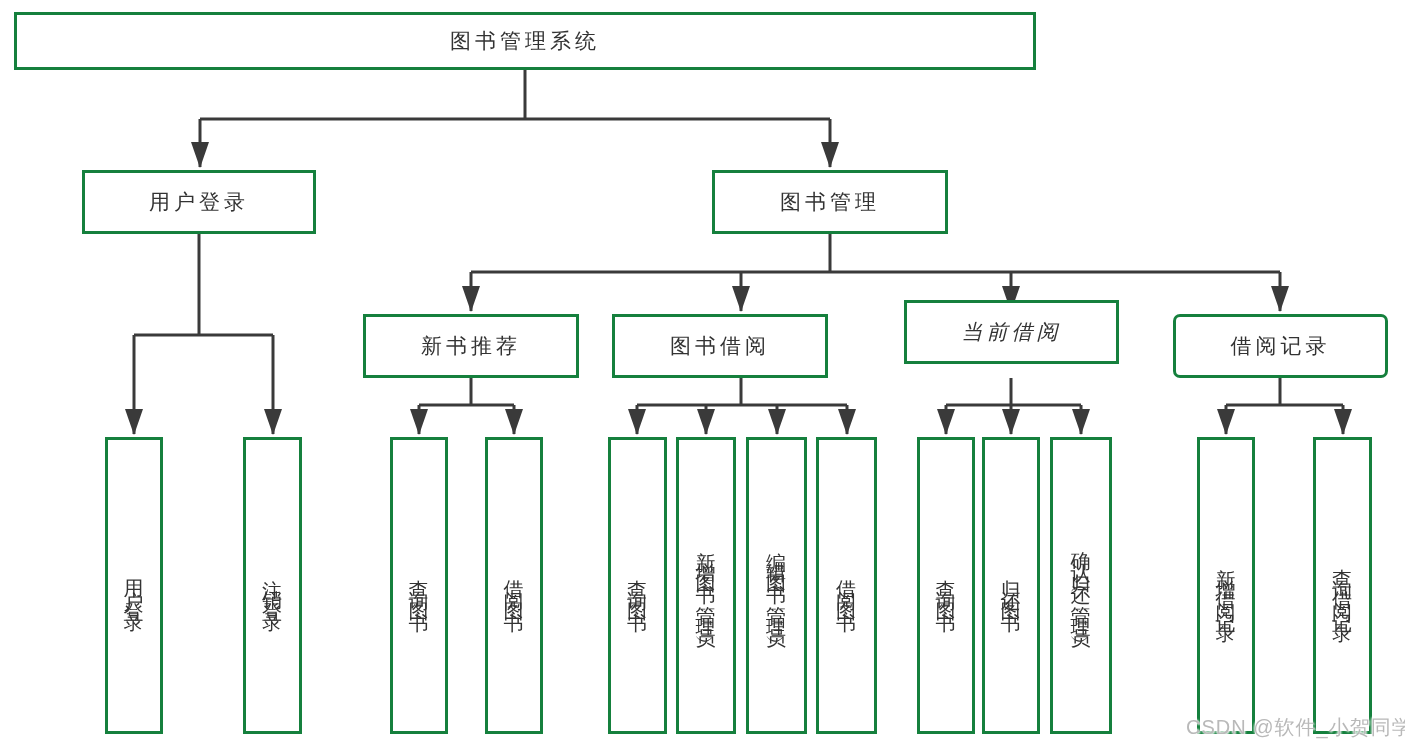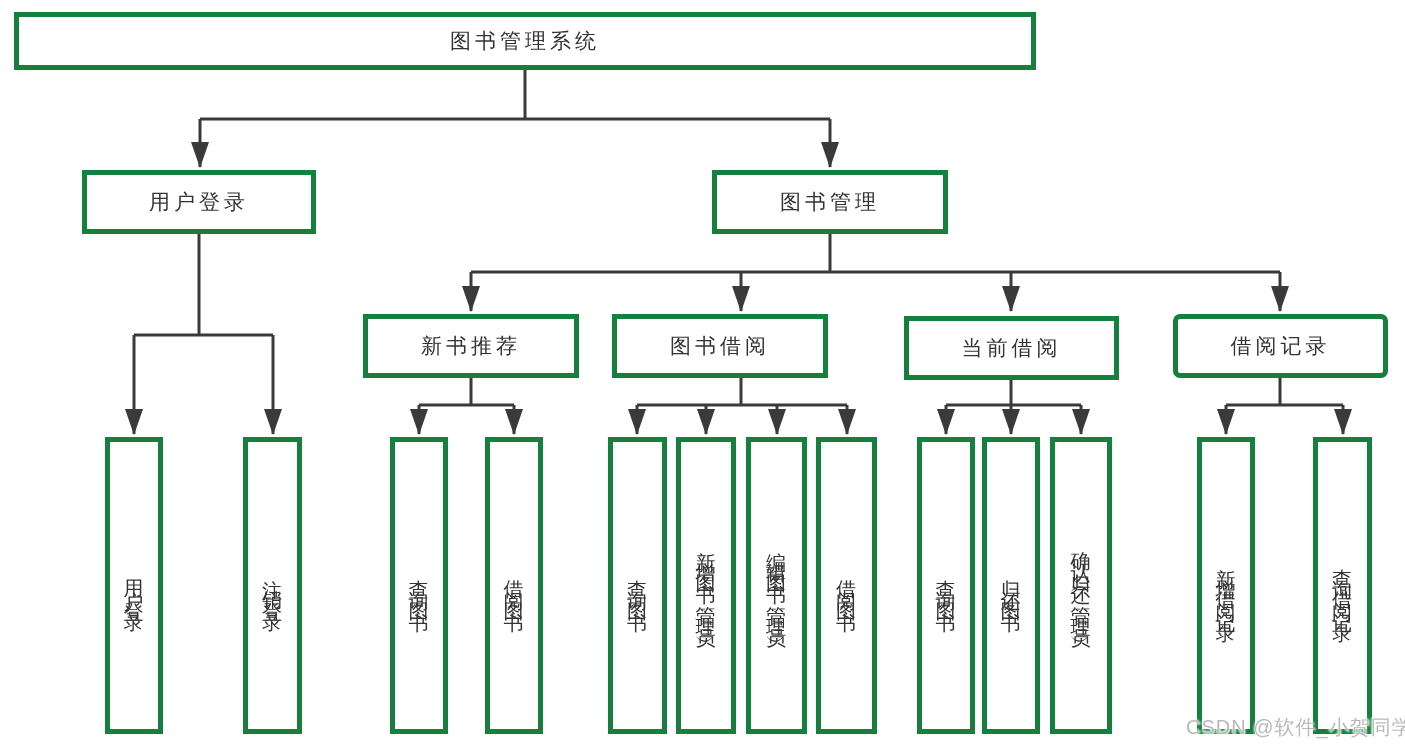--- a/index.html
+++ b/index.html
@@ -13,21 +13,21 @@
     overflow: hidden;
   }
   .connectors {
     position: absolute;
     left: 0; top: 0;
     width: 1405px; height: 747px;
   }
   .box {
     position: absolute;
     box-sizing: border-box;
-    border: 5px solid #15803d;
+    border: 3px solid #15803d;
     background: #ffffff;
     display: flex;
     align-items: center;
     justify-content: center;
     font-size: 21px;
     letter-spacing: 4px;
     color: #333333;
     white-space: nowrap;
   }
   .vbox span {
@@ -97,21 +97,21 @@
     <line x1="1343" y1="405" x2="1343" y2="434" stroke="#3a3a3a" stroke-width="3" marker-end="url(#ah)"></line>
   </svg>
 
   <div class="box" style="left:14px; top:12px; width:1022px; height:58px;">图书管理系统</div>
 
   <div class="box" style="left:82px; top:170px; width:234px; height:64px;">用户登录</div>
   <div class="box" style="left:712px; top:170px; width:236px; height:64px;">图书管理</div>
 
   <div class="box" style="left:363px; top:314px; width:216px; height:64px;">新书推荐</div>
   <div class="box" style="left:612px; top:314px; width:216px; height:64px;">图书借阅</div>
-  <div class="box" style="left:904px; top:316px; width:215px; height:64px;">当前借阅</div>
+  <div class="box" style="left:904px; top:300px; width:215px; height:64px;font-style:italic;">当前借阅</div>
   <div class="box" style="left:1173px; top:314px; width:215px; height:64px;border-radius:7px;">借阅记录</div>
 
   <div class="box vbox" style="left:105px; top:437px; width:58px; height:297px;">
     <span>用户登录</span>
   </div>
   <div class="box vbox" style="left:243px; top:437px; width:59px; height:297px;">
     <span>注销登录</span>
   </div>
 
   <div class="box vbox" style="left:390px; top:437px; width:58px; height:297px;">

